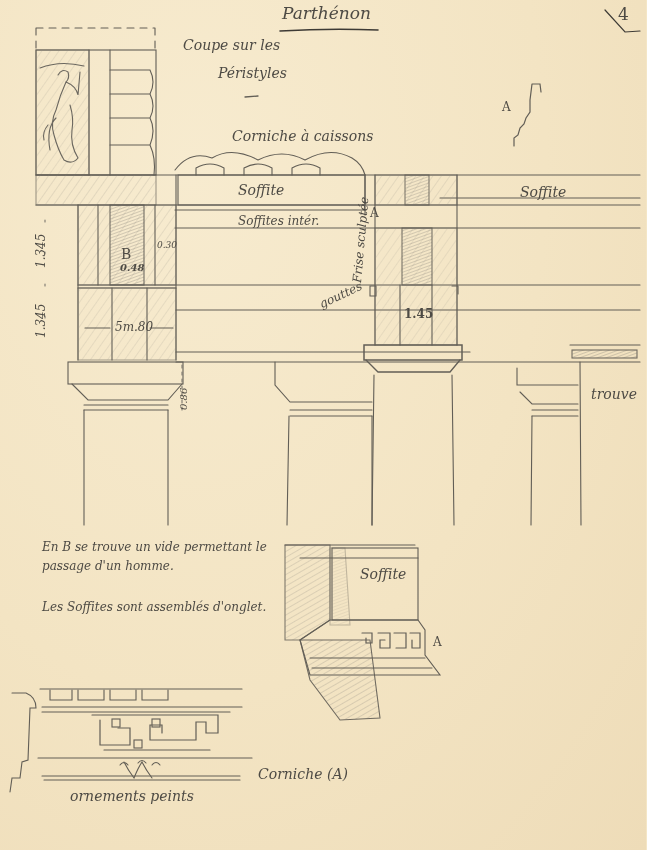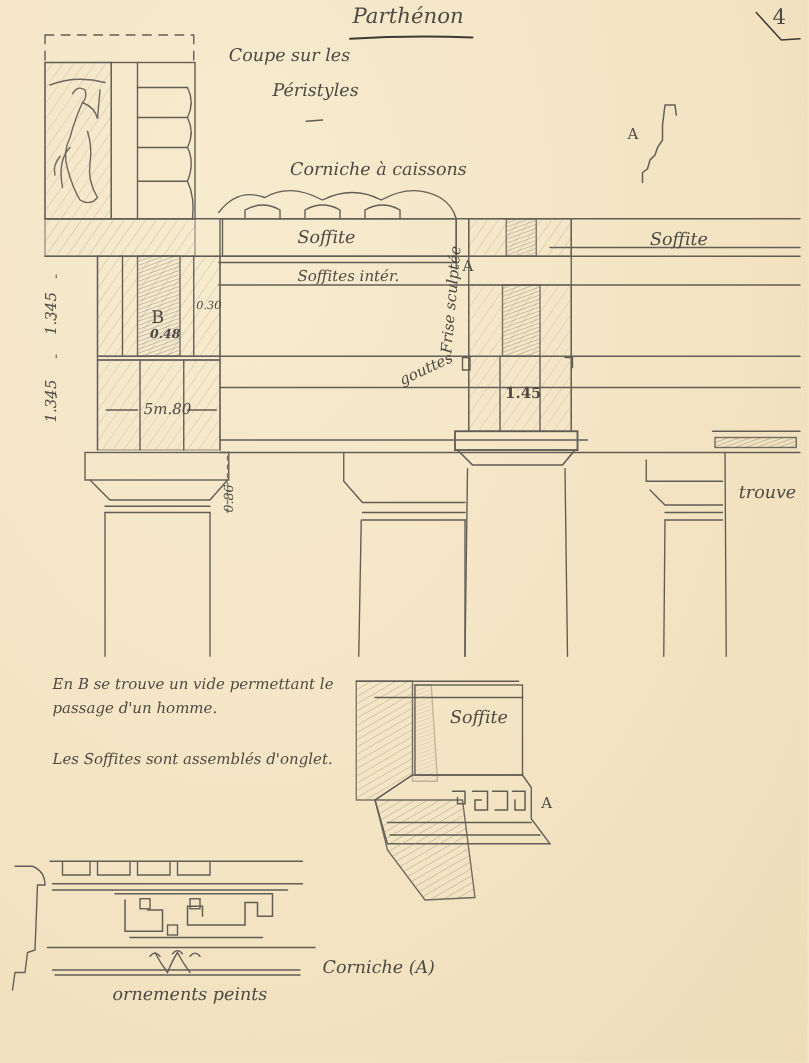--- a/index.html
+++ b/index.html
@@ -167,15 +167,15 @@
 <div class="hand" style="left:178px;top:410px;font-size:10px;transform:rotate(-90deg);transform-origin:left top;">0.86</div>
 <div class="hand sm" style="left:404px;top:307px;font-style:normal;font-weight:bold;">1.45</div>
 
 <div class="hand note" style="left:42px;top:538px;">En B se trouve un vide permettant le passage d'un homme.</div>
 <div class="hand note" style="left:42px;top:598px;">Les Soffites sont assemblés d'onglet.</div>
 
 <div class="hand md" style="left:360px;top:566px;">Soffite</div>
 <div class="hand sm" style="left:433px;top:635px;font-style:normal;">A</div>
 <div class="hand md" style="left:258px;top:741px;margin-top:25px;">Corniche (A)</div>
 
-<div class="hand md" style="left:70px;top:788px;margin-left:20px;">ornements peints</div>
+<div class="hand md" style="left:70px;top:788px;">ornements peints</div>
 
 </div>
 
 </body></html>

